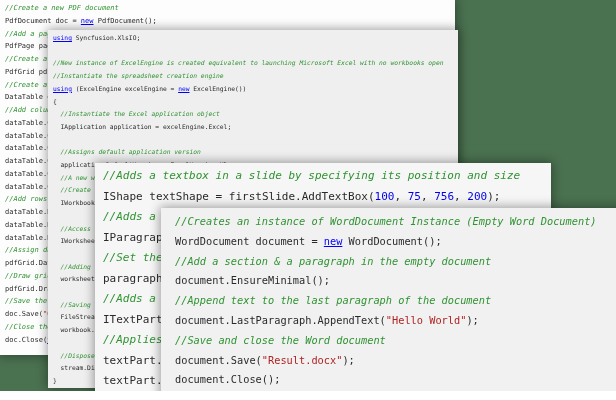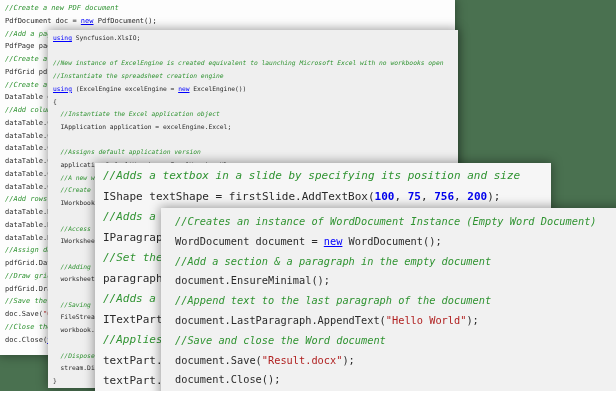--- a/index.html
+++ b/index.html
@@ -13,21 +13,21 @@
   .panel{
     position:absolute;
     overflow:hidden;
     white-space:pre;
     box-shadow:0 0 10px 1px rgba(0,0,0,0.38);
   }
   .line{display:block;}
   .tok-c{color:var(--c-comment,#2f9331);font-style:italic;}
   .tok-k{color:var(--c-keyword,#0000ff);text-decoration:underline;}
   .tok-s{color:var(--c-string,#b01f1f);}
-  .tok-n{color:var(--c-number,#0000ee);font-weight:bold;}
+  .tok-n{color:var(--c-number,#0000ee);}
   .tok-p{color:var(--c-plain,#2a2a2a);}
   #panel-pdf{
     left:0;top:0;width:450px;height:353px;
     font-size:7px;line-height:12.75px;
     padding:2px 0 0 5px;
     z-index:1;
   }
   #panel-excel{
     left:48px;top:30px;width:405px;height:356px;
     font-size:6.3px;line-height:12.7px;

